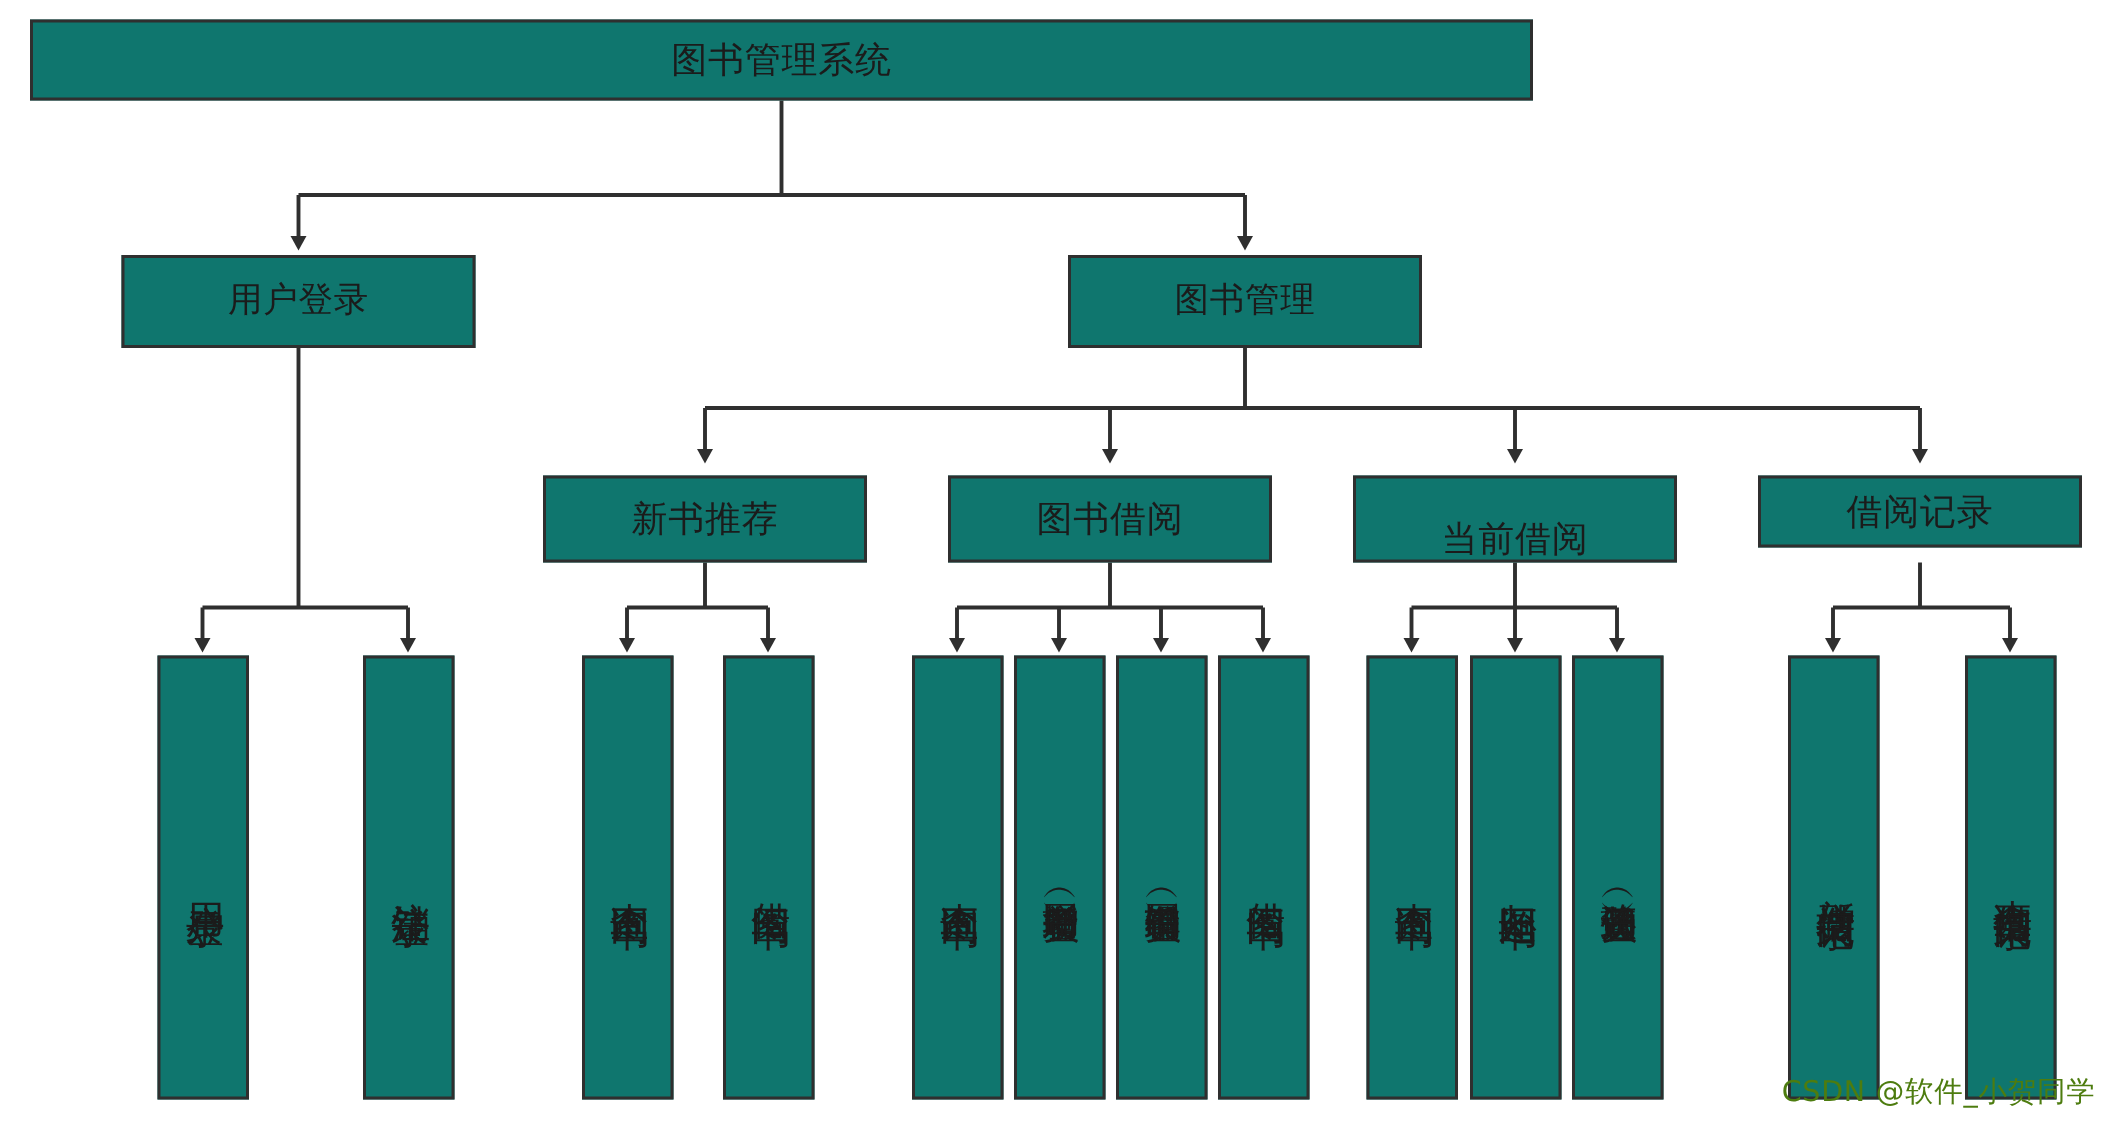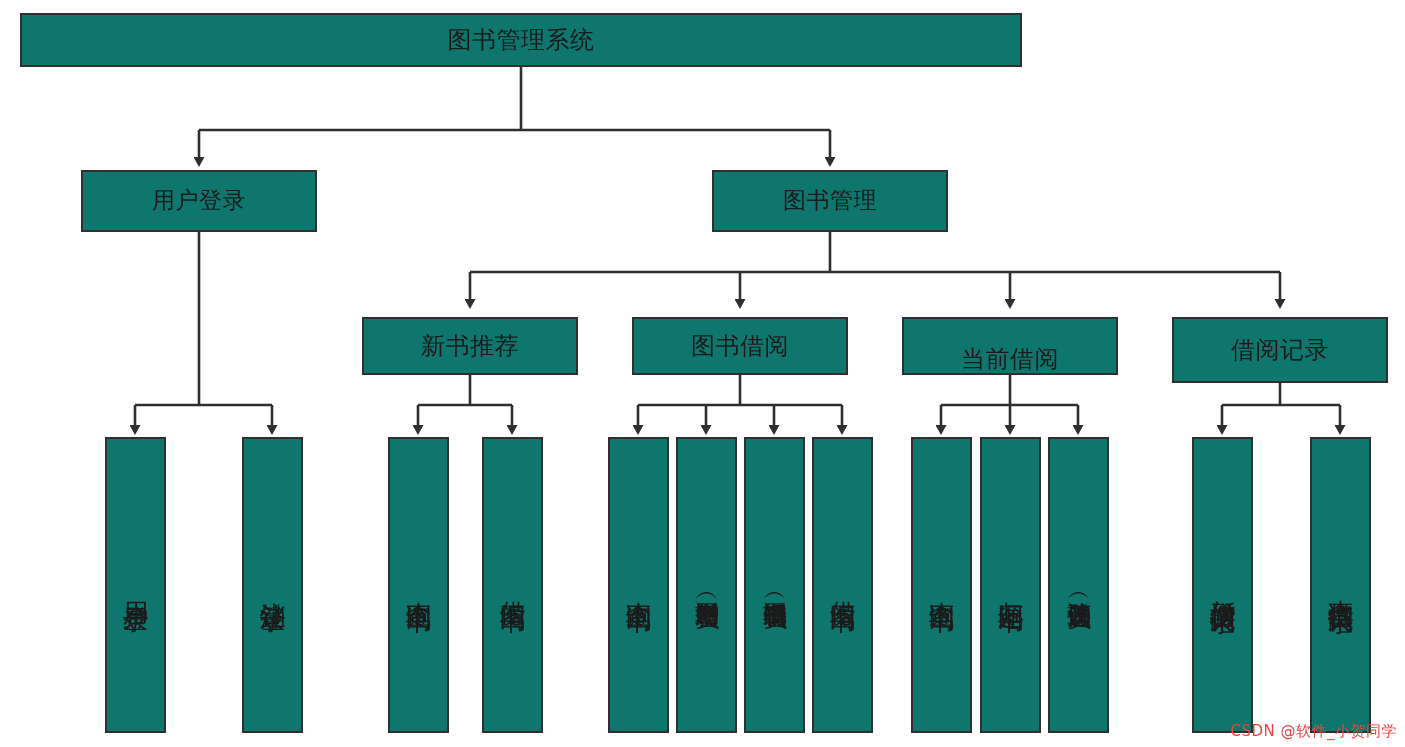--- a/index.html
+++ b/index.html
@@ -60,22 +60,22 @@
     max-height: 286px;
   }
   .node.leaf.tight .lbl {
     font-size: 24px;
     letter-spacing: 0.5px;
   }
   .watermark {
     position: absolute;
     right: 8px;
     bottom: 6px;
-    font-size: 15px;
-    color: #ef4444;
+    font-size: 19px;
+    color: #4d7c0f;
     letter-spacing: 0.5px;
     white-space: nowrap;
     text-align: center;
   }
 </style>
 </head>
 <body>
 
 <div id="canvas">
 
@@ -142,21 +142,21 @@
 
   <div class="node l3" style="left:362px; top:317px; width:216px; height:58px;">
     <span class="lbl">新书推荐</span>
   </div>
   <div class="node l3" style="left:632px; top:317px; width:216px; height:58px;">
     <span class="lbl">图书借阅</span>
   </div>
   <div class="node l3" style="left:902px; top:317px; width:216px; height:58px;align-items:flex-end;">
     <span class="lbl">当前借阅</span>
   </div>
-  <div class="node l3" style="left:1172px; top:317px; width:216px; height:66px;text-align:center;">
+  <div class="node l3" style="left:1172px; top:317px; width:216px; height:48px;text-align:center;">
     <span class="lbl">借阅记录</span>
   </div>
 
   <div class="node leaf" style="left:105px; top:437px; width:61px; height:296px;">
     <span class="lbl">用户登录</span>
   </div>
   <div class="node leaf" style="left:242px; top:437px; width:61px; height:296px;">
     <span class="lbl">注销登录</span>
   </div>
 

